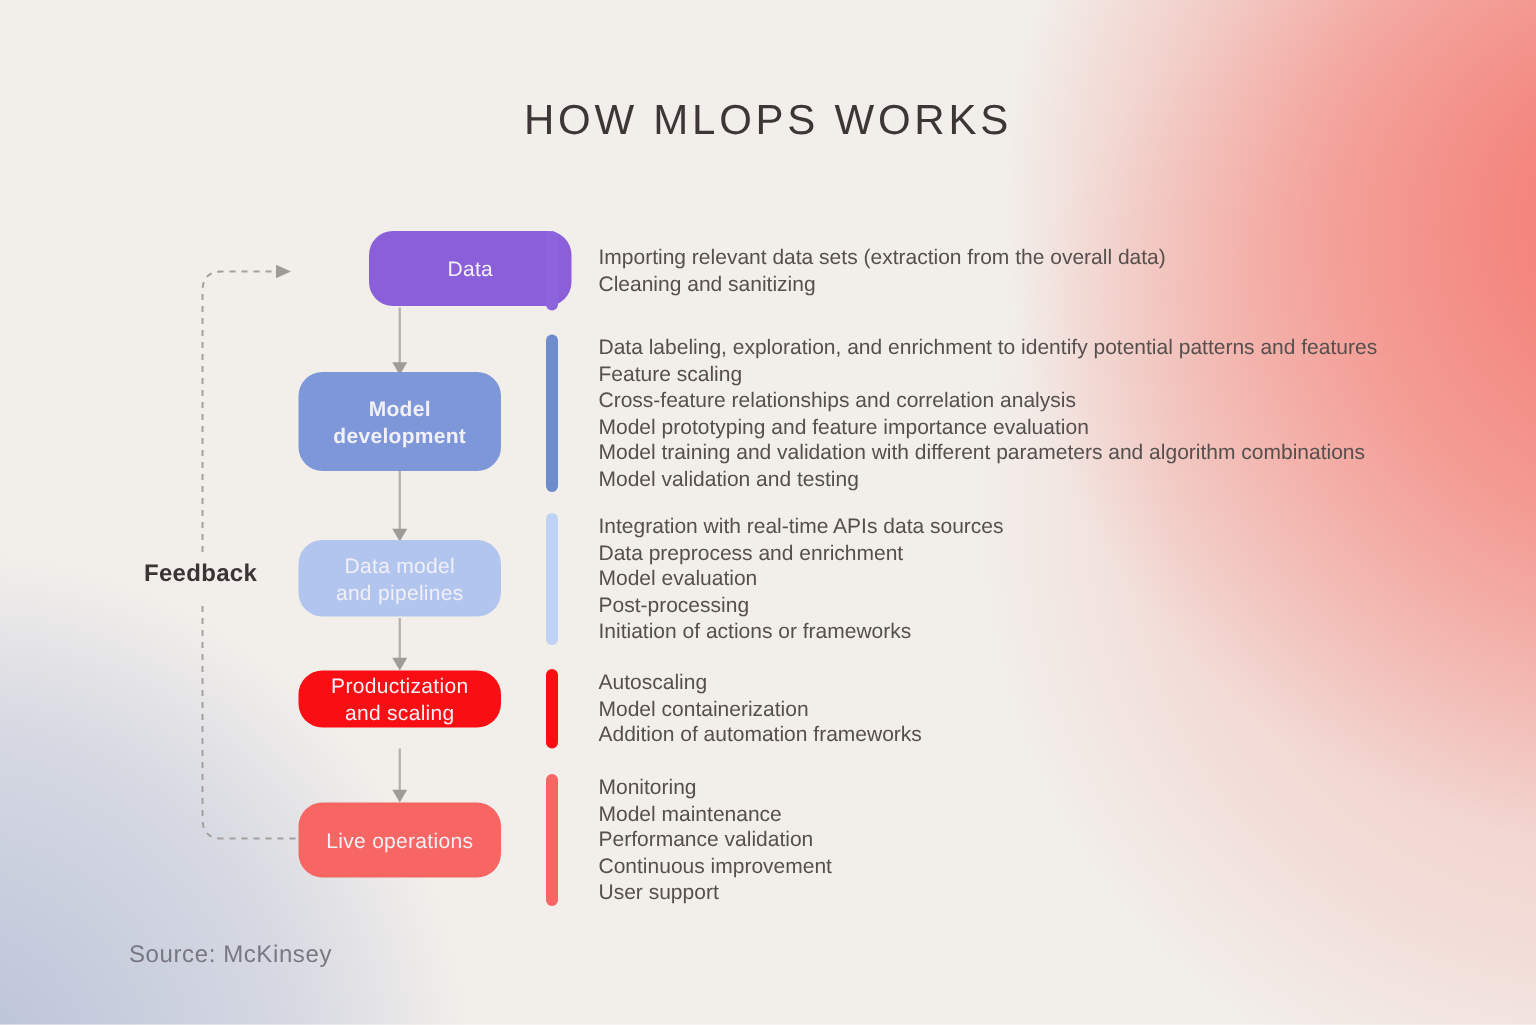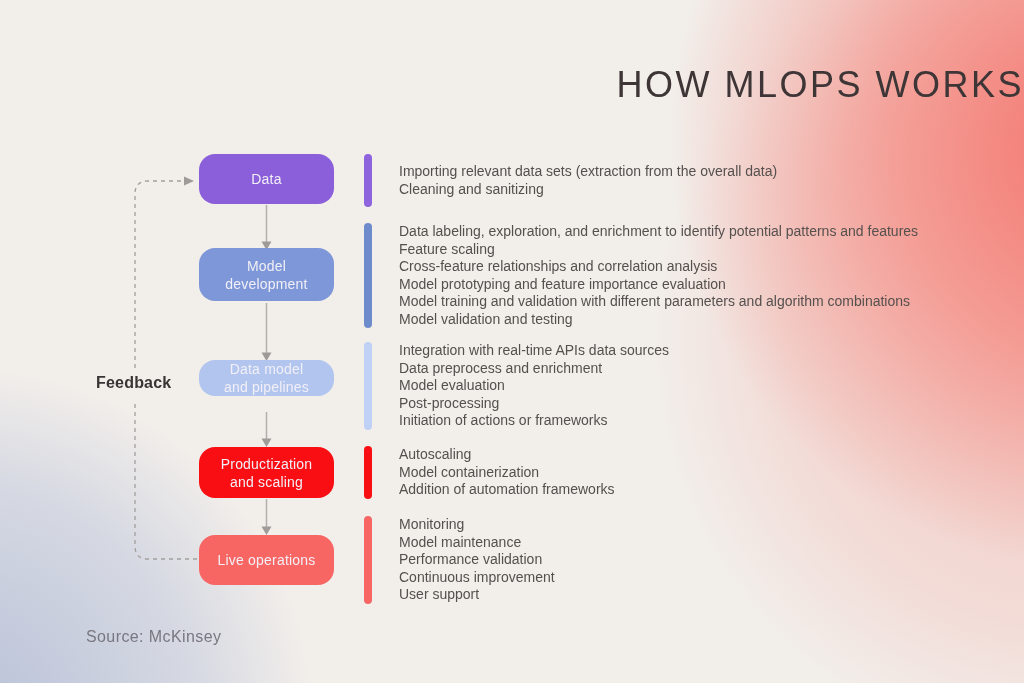--- a/index.html
+++ b/index.html
@@ -13,22 +13,22 @@
     background:
       radial-gradient(circle 430px at 1100px 140px, rgba(244,100,92,0.85) 0%, rgba(244,115,105,0.55) 50%, rgba(244,130,120,0) 100%),
       radial-gradient(circle 520px at 1070px 340px, rgba(244,130,122,0.35) 0%, rgba(244,135,126,0.18) 55%, rgba(244,140,130,0) 80%),
       radial-gradient(circle 430px at -40px 720px, rgba(147,164,204,0.62) 0%, rgba(160,176,212,0.34) 55%, rgba(180,192,220,0) 82%),
       #F2EEEA;
   }
 
   .title {
     position: absolute;
     top: 64px; left: 0; right: 0;
-    text-align: right;
-    font-size: 36px;
+    text-align: center;
+    font-size: 28px;
     font-weight: 500;
     letter-spacing: 2.5px;
     color: #3D3536;
   }
 
   .node {
     position: absolute;
     left: 199px;
     width: 135px;
     border-radius: 16px;
@@ -116,32 +116,32 @@
       <line x1="266.5" y1="499" x2="266.5" y2="527" stroke="#B2AFAD" stroke-width="1.5"></line>
       <polygon points="261.5,526.5 271.5,526.5 266.5,535" fill="#9E9B99"></polygon>
     </g>
     <g>
       <path d="M 197 559 L 148 559 Q 135 559 135 546 L 135 402" fill="none" stroke="#A39F9D" stroke-width="1.3" stroke-dasharray="4 4"></path>
       <path d="M 135 368 L 135 194 Q 135 181 148 181 L 184 181" fill="none" stroke="#A39F9D" stroke-width="1.3" stroke-dasharray="4 4"></path>
       <polygon points="184,176.5 184,185.5 194,181" fill="#9E9B99"></polygon>
     </g>
   </svg>
 
-  <div class="node" style="top: 154px; height: 50px; background: rgb(138, 95, 217);">
+  <div class="node" style="top: 154px; height: 50px; background: rgb(138, 95, 217); margin-left: 47px;">
     <span>Data</span>
   </div>
-  <div class="node" style="top: 248px; height: 53px; background: rgb(125, 151, 217);">
+  <div class="node" style="top: 248px; height: 66px; background: rgb(125, 151, 217); font-weight: bold;">
     <span>Model
 development</span>
   </div>
-  <div class="node" style="top: 360px; height: 36px; background: rgb(177, 197, 239);">
+  <div class="node" style="top: 360px; height: 51px; background: rgb(177, 197, 239);">
     <span>Data model
 and pipelines</span>
   </div>
-  <div class="node" style="top: 447px; height: 51px; background: rgb(249, 14, 20);">
+  <div class="node" style="top: 447px; height: 38px; background: rgb(249, 14, 20);">
     <span>Productization
 and scaling</span>
   </div>
   <div class="node" style="top: 535px; height: 50px; background: rgb(248, 102, 99);">
     <span>Live operations</span>
   </div>
 
   <div class="section" style="top:154px;height:53px">
     <div class="bar" style="background: rgb(142, 100, 222);"></div>
     <div class="items">

